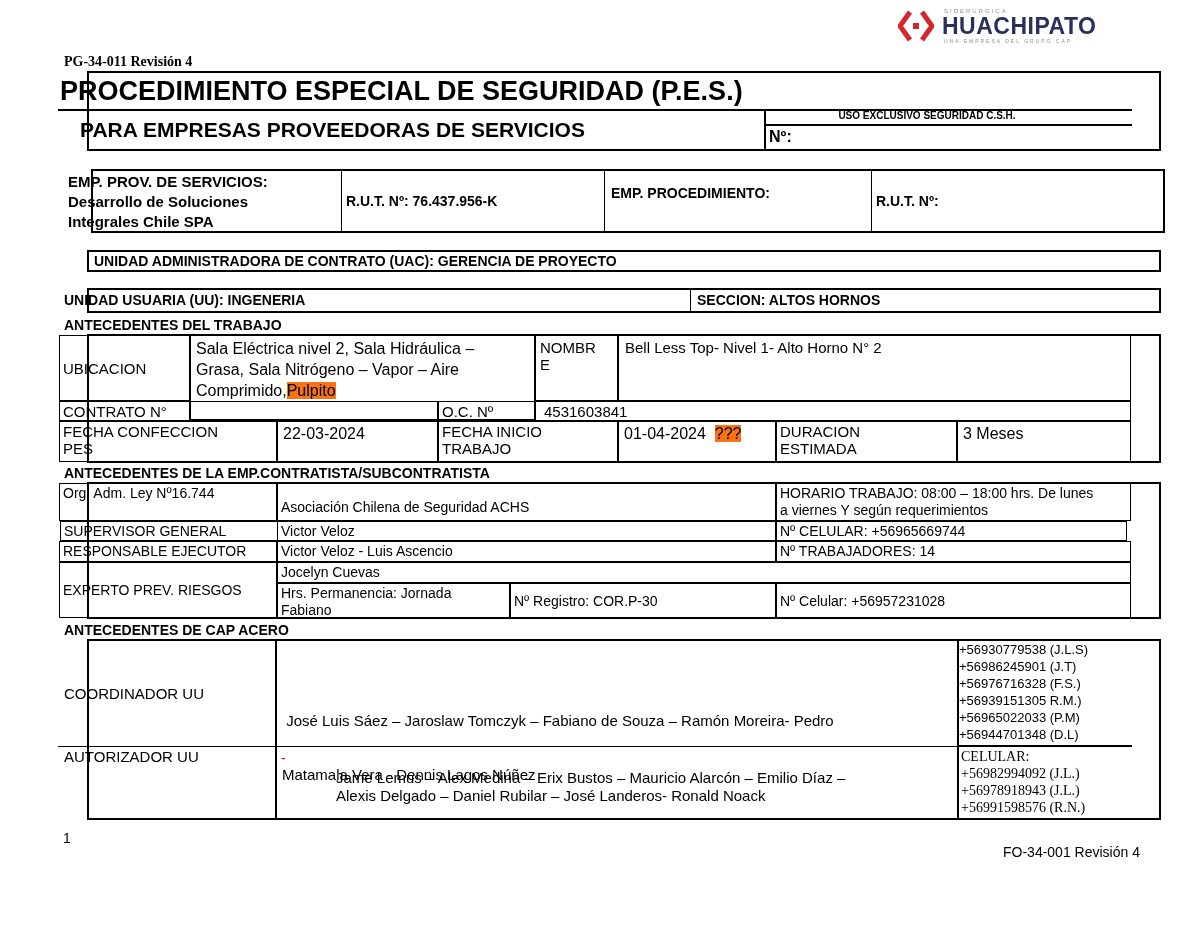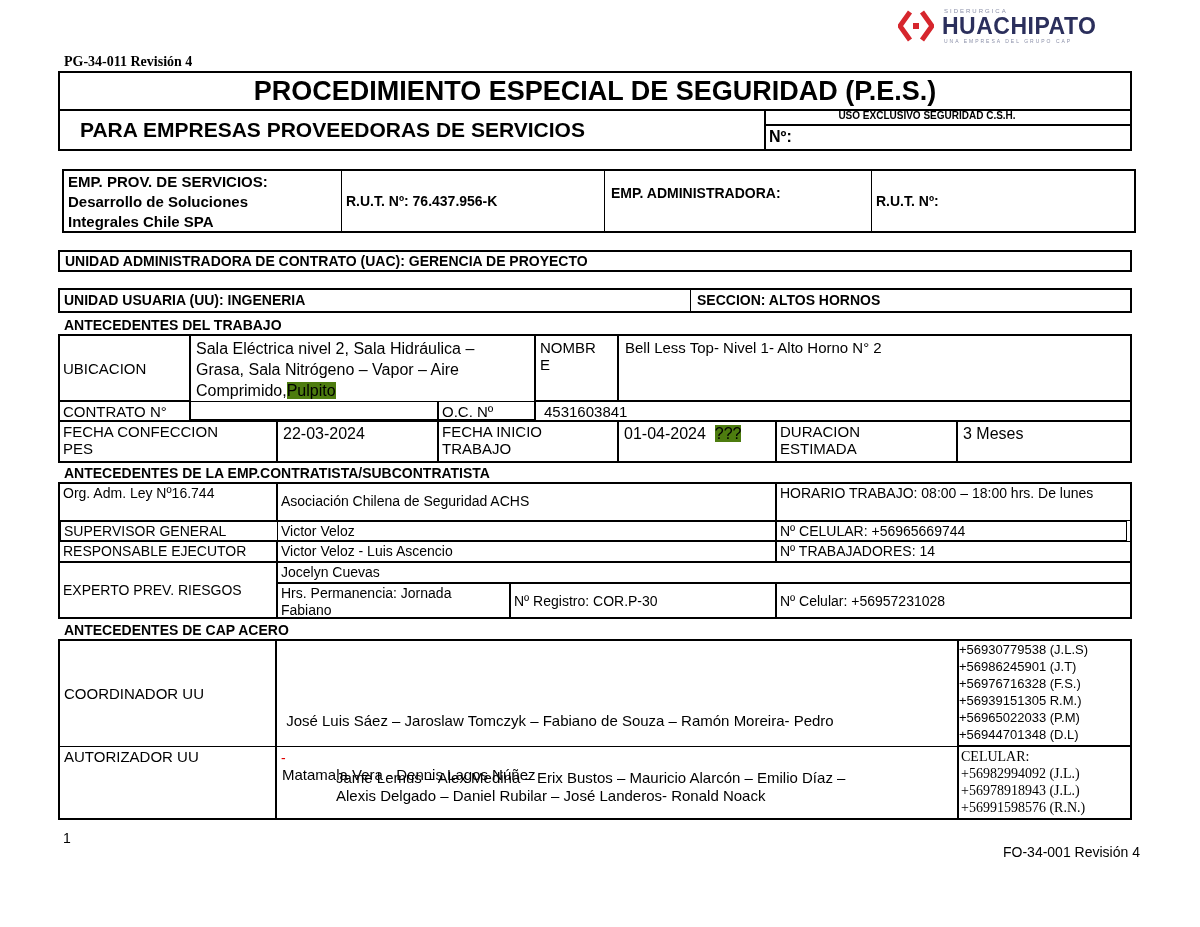--- a/index.html
+++ b/index.html
@@ -1,60 +1,60 @@
 <!DOCTYPE html>
 <html><head>
 <meta charset="utf-8">
 <style>
   html, body { margin:0; padding:0; background:#fff; }
   body { width:1200px; height:927px; position:relative; overflow:hidden; font-family:"Liberation Sans", sans-serif; color:#000; }
   .abs { position:absolute; box-sizing:border-box; }
-  .b2 { border:2px solid #000; }
+  .b2 { border:2px solid #000;margin-left:29px; }
   .cell { position:absolute; box-sizing:border-box; border:1px solid #000; font-size:14px; line-height:17px; padding:1px 3px; overflow:hidden; }
   .bold { font-weight:bold; }
   .serif { font-family:"Liberation Serif", serif; }
-  .hl { background:#4d7c0f; }
+  .hl { background:#f97316; }
   .sechead { position:absolute; font-weight:bold; font-size:14px; line-height:16px; }
   .logo { position:absolute; left:898px; top:8px; width:200px; height:36px; }
 </style>
 </head>
 <body>
 
 <div class="logo">
   <svg class="abs" style="left:0;top:2px" width="36" height="32" viewBox="0 0 36 32">
     <path d="M12 2 L2 16 L12 30" stroke="#d6262d" stroke-width="5" fill="none"></path>
     <path d="M24 2 L34 16 L24 30" stroke="#d6262d" stroke-width="5" fill="none"></path>
     <rect x="15" y="13" width="6" height="6" fill="#d6262d"></rect>
   </svg>
   <div class="abs" style="left:46px;top:0;font-size:6px;letter-spacing:2px;color:#8a8fa8">SIDERURGICA</div>
   <div class="abs" style="left:44px;top:5px;font-size:23px;font-weight:bold;color:#2b2f5c;letter-spacing:0.5px">HUACHIPATO</div>
   <div class="abs" style="left:46px;top:30px;font-size:5px;letter-spacing:2px;color:#8a8fa8;white-space:nowrap">UNA EMPRESA DEL GRUPO CAP</div>
 </div>
 
 <div class="abs serif bold" style="left:64px;top:54px;font-size:14px">PG-34-011  Revisión 4</div>
 
 <div class="abs b2" style="left:58px;top:71px;width:1074px;height:80px"></div>
-<div class="abs bold" style="left:60px;top:74px;width:1070px;text-align:center;font-size:27px;line-height:34px">PROCEDIMIENTO ESPECIAL DE SEGURIDAD (P.E.S.)</div>
+<div class="abs bold" style="left:60px;top:74px;width:1070px;text-align:left;font-size:27px;line-height:34px">PROCEDIMIENTO ESPECIAL DE SEGURIDAD (P.E.S.)</div>
 <div class="abs" style="left:58px;top:109px;width:1074px;border-top:2px solid #000"></div>
 <div class="abs bold" style="left:80px;top:116px;font-size:21px;line-height:28px">PARA EMPRESAS  PROVEEDORAS DE SERVICIOS</div>
 <div class="abs" style="left:764px;top:109px;height:42px;border-left:2px solid #000"></div>
 <div class="abs bold" style="left:766px;top:110px;width:322px;text-align:center;font-size:10px;line-height:12px">USO EXCLUSIVO SEGURIDAD C.S.H.</div>
 <div class="abs" style="left:764px;top:124px;width:368px;border-top:2px solid #000"></div>
 <div class="abs bold" style="left:769px;top:128px;font-size:16px">Nº:</div>
 
 <div class="abs b2" style="left:62px;top:169px;width:1074px;height:64px"></div>
 <div class="abs bold" style="left:68px;top:172px;font-size:15px;line-height:20px">
   <div>EMP. PROV. DE SERVICIOS:</div>
   <div>Desarrollo de Soluciones</div>
   <div>Integrales Chile SPA</div>
 </div>
 <div class="abs" style="left:341px;top:169px;height:64px;border-left:1px solid #000"></div>
 <div class="abs bold" style="left:346px;top:193px;font-size:14px">R.U.T. Nº: 76.437.956-K</div>
 <div class="abs" style="left:604px;top:169px;height:64px;border-left:1px solid #000"></div>
-<div class="abs bold" style="left:611px;top:185px;font-size:14px">EMP. ADMINISTRADORA:</div>
+<div class="abs bold" style="left:611px;top:185px;font-size:14px">EMP. PROCEDIMIENTO:</div>
 <div class="abs" style="left:871px;top:169px;height:64px;border-left:1px solid #000"></div>
 <div class="abs bold" style="left:876px;top:193px;font-size:14px">R.U.T. Nº:</div>
 
 <div class="abs b2 bold" style="left:58px;top:250px;width:1074px;height:22px;font-size:14px;padding:0 5px;line-height:18px">UNIDAD ADMINISTRADORA DE CONTRATO (UAC): GERENCIA DE PROYECTO</div>
 
 <div class="abs b2" style="left:58px;top:288px;width:1074px;height:25px"></div>
 <div class="abs bold" style="left:64px;top:292px;font-size:14px">UNIDAD USUARIA (UU): INGENERIA</div>
 <div class="abs" style="left:690px;top:288px;height:25px;border-left:1px solid #000"></div>
 <div class="abs bold" style="left:697px;top:292px;font-size:14px">SECCION: ALTOS HORNOS</div>
 
@@ -92,23 +92,24 @@
 </div>
 <div class="cell" style="left:776px;top:421px;width:181px;height:41px;font-size:15px">
   <div>DURACION</div>
   <div>ESTIMADA</div>
 </div>
 <div class="cell" style="left:957px;top:421px;width:174px;height:41px;font-size:16px;padding:3px 5px">3 Meses</div>
 
 <div class="sechead" style="left:64px;top:465px">ANTECEDENTES DE LA EMP.CONTRATISTA/SUBCONTRATISTA</div>
 <div class="abs b2" style="left:58px;top:482px;width:1074px;height:137px"></div>
 <div class="cell" style="left:59px;top:483px;width:218px;height:38px">Org. Adm. Ley Nº16.744</div>
-<div class="cell" style="left:277px;top:483px;width:499px;height:38px;padding-top:9px">Asociación Chilena de Seguridad ACHS</div>
+<div class="cell" style="left:277px;top:483px;width:499px;height:38px;padding-top:15px">Asociación Chilena de Seguridad ACHS</div>
 <div class="cell" style="left:776px;top:483px;width:355px;height:38px">
   <div>HORARIO TRABAJO: 08:00 – 18:00 hrs. De lunes</div>
+  <div>a viernes Y según requerimientos</div>
 </div>
 <div class="cell" style="left:60px;top:521px;width:218px;height:20px">SUPERVISOR GENERAL</div>
 <div class="cell" style="left:277px;top:521px;width:499px;height:20px">Victor Veloz</div>
 <div class="cell" style="left:776px;top:521px;width:351px;height:20px">Nº CELULAR: +56965669744</div>
 <div class="cell" style="left:59px;top:541px;width:218px;height:21px">RESPONSABLE  EJECUTOR</div>
 <div class="cell" style="left:277px;top:541px;width:499px;height:21px">Victor Veloz - Luis Ascencio</div>
 <div class="cell" style="left:776px;top:541px;width:355px;height:21px">Nº TRABAJADORES: 14</div>
 <div class="cell" style="left:59px;top:562px;width:218px;height:56px;padding-top:19px">EXPERTO PREV. RIESGOS</div>
 <div class="cell" style="left:277px;top:562px;width:854px;height:21px">Jocelyn Cuevas</div>
 <div class="cell" style="left:277px;top:583px;width:233px;height:35px">

